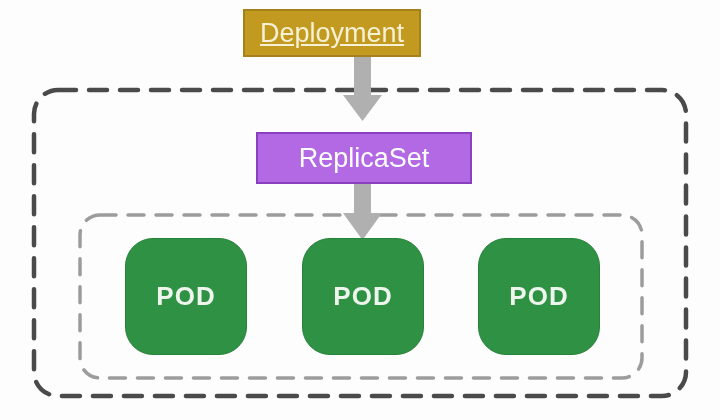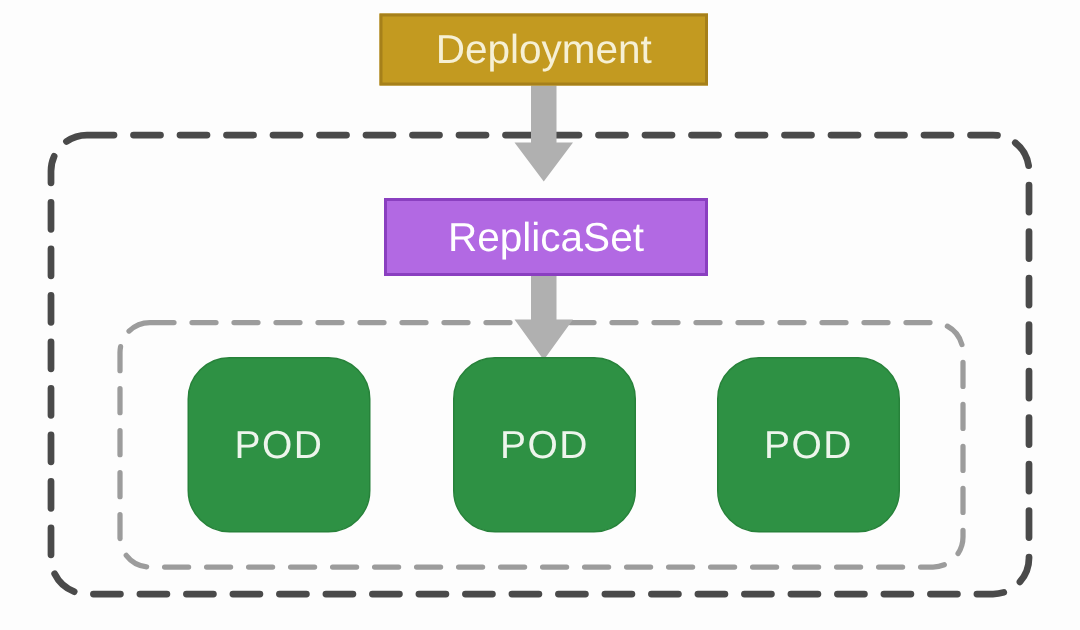--- a/index.html
+++ b/index.html
@@ -18,33 +18,33 @@
   .canvas{position:relative;width:720px;height:420px;background:var(--background);}
   .layer{position:absolute;left:0;top:0;width:720px;height:420px;}
   .outer-boundary{fill:none;stroke:var(--outer-boundary);stroke-width:4.5;stroke-dasharray:18 13;stroke-linecap:round;}
   .inner-boundary{fill:none;stroke:var(--inner-boundary);stroke-width:3.5;stroke-dasharray:16 12;stroke-linecap:round;}
   .arrow{fill:var(--arrow);}
   .node{
     position:absolute;display:flex;align-items:center;justify-content:center;
     box-sizing:border-box;text-align:center;
   }
   .deployment{
-    left:253px;top:9px;width:219px;height:48px;
+    left:243px;top:9px;width:178px;height:48px;
     background:var(--deployment-fill);border:2px solid var(--deployment-border);
-    color:var(--deployment-text);font-size:27px;
+    color:var(--deployment-text);font-size:27px;text-decoration:underline;
   }
   .replicaset{
     left:256px;top:132px;width:216px;height:52px;
     background:var(--replicaset-fill);border:2px solid var(--replicaset-border);
     color:var(--replicaset-text);font-size:27px;
   }
   .pod{
     top:238px;width:122px;height:117px;border-radius:28px;
     background:var(--pod-fill);border:1px solid var(--pod-border);
-    color:var(--pod-text);font-size:26px;letter-spacing:1px;
+    color:var(--pod-text);font-size:26px;letter-spacing:1px;font-weight:bold;
   }
   .pod-1{left:125px;}
   .pod-2{left:302px;}
   .pod-3{left:478px;}
 </style>
 </head>
 <body>
 
 <div class="canvas">
 

